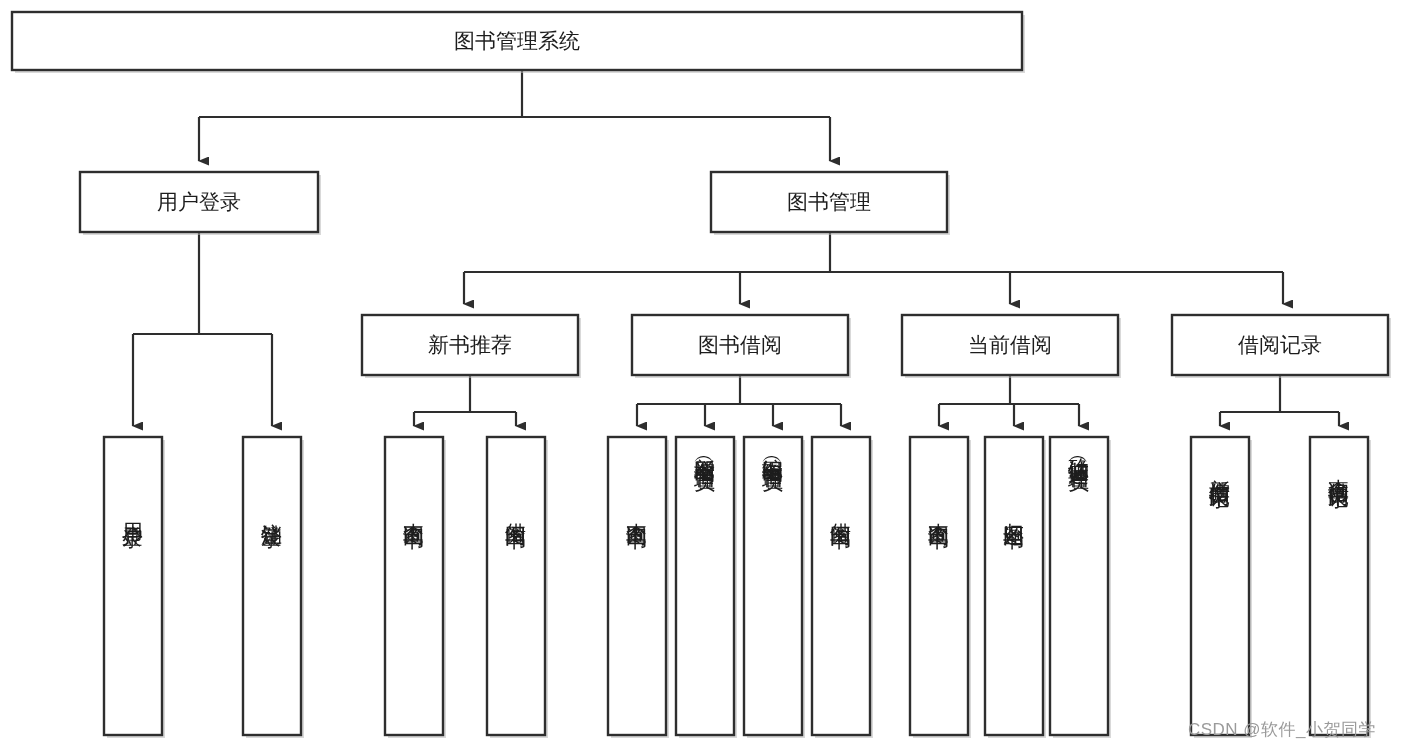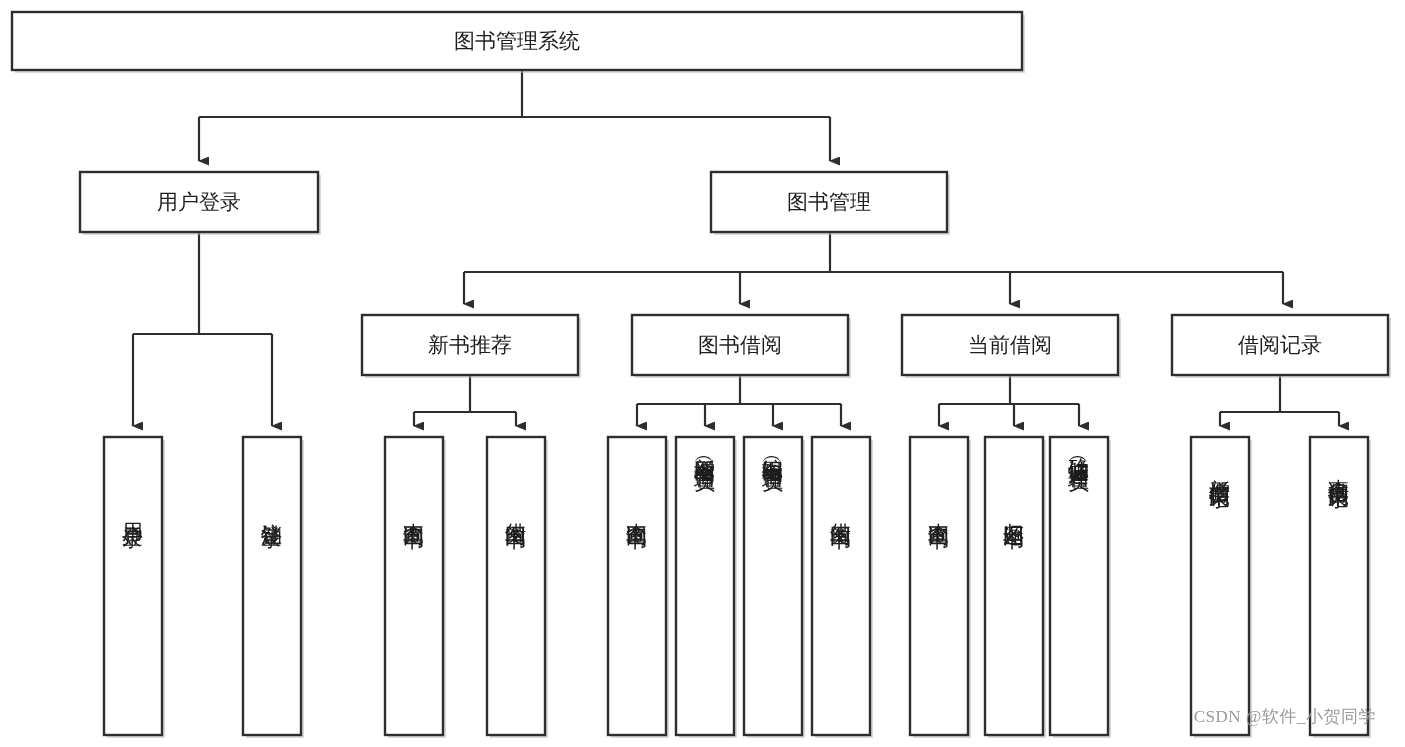--- a/index.html
+++ b/index.html
@@ -49,22 +49,22 @@
     font-family: "Liberation Sans", "DejaVu Sans", sans-serif;
     font-size: 21px;
     fill: #1d1d1d;
     text-anchor: middle;
     writing-mode: vertical-rl;
     letter-spacing: 2px;
   }
   .watermark {
     position: absolute;
     right: 8px;
-    bottom: 19px;
-    font-family: Liberation Serif, serif;
+    bottom: 6px;
+    font-family: Liberation Sans, sans-serif;
     font-size: 17px;
     color: #9a9a9a;
     letter-spacing: 0.5px;
     white-space: nowrap;
     pointer-events: none;
     margin-top: 20px;
   }
 </style>
 </head>
 <body>

